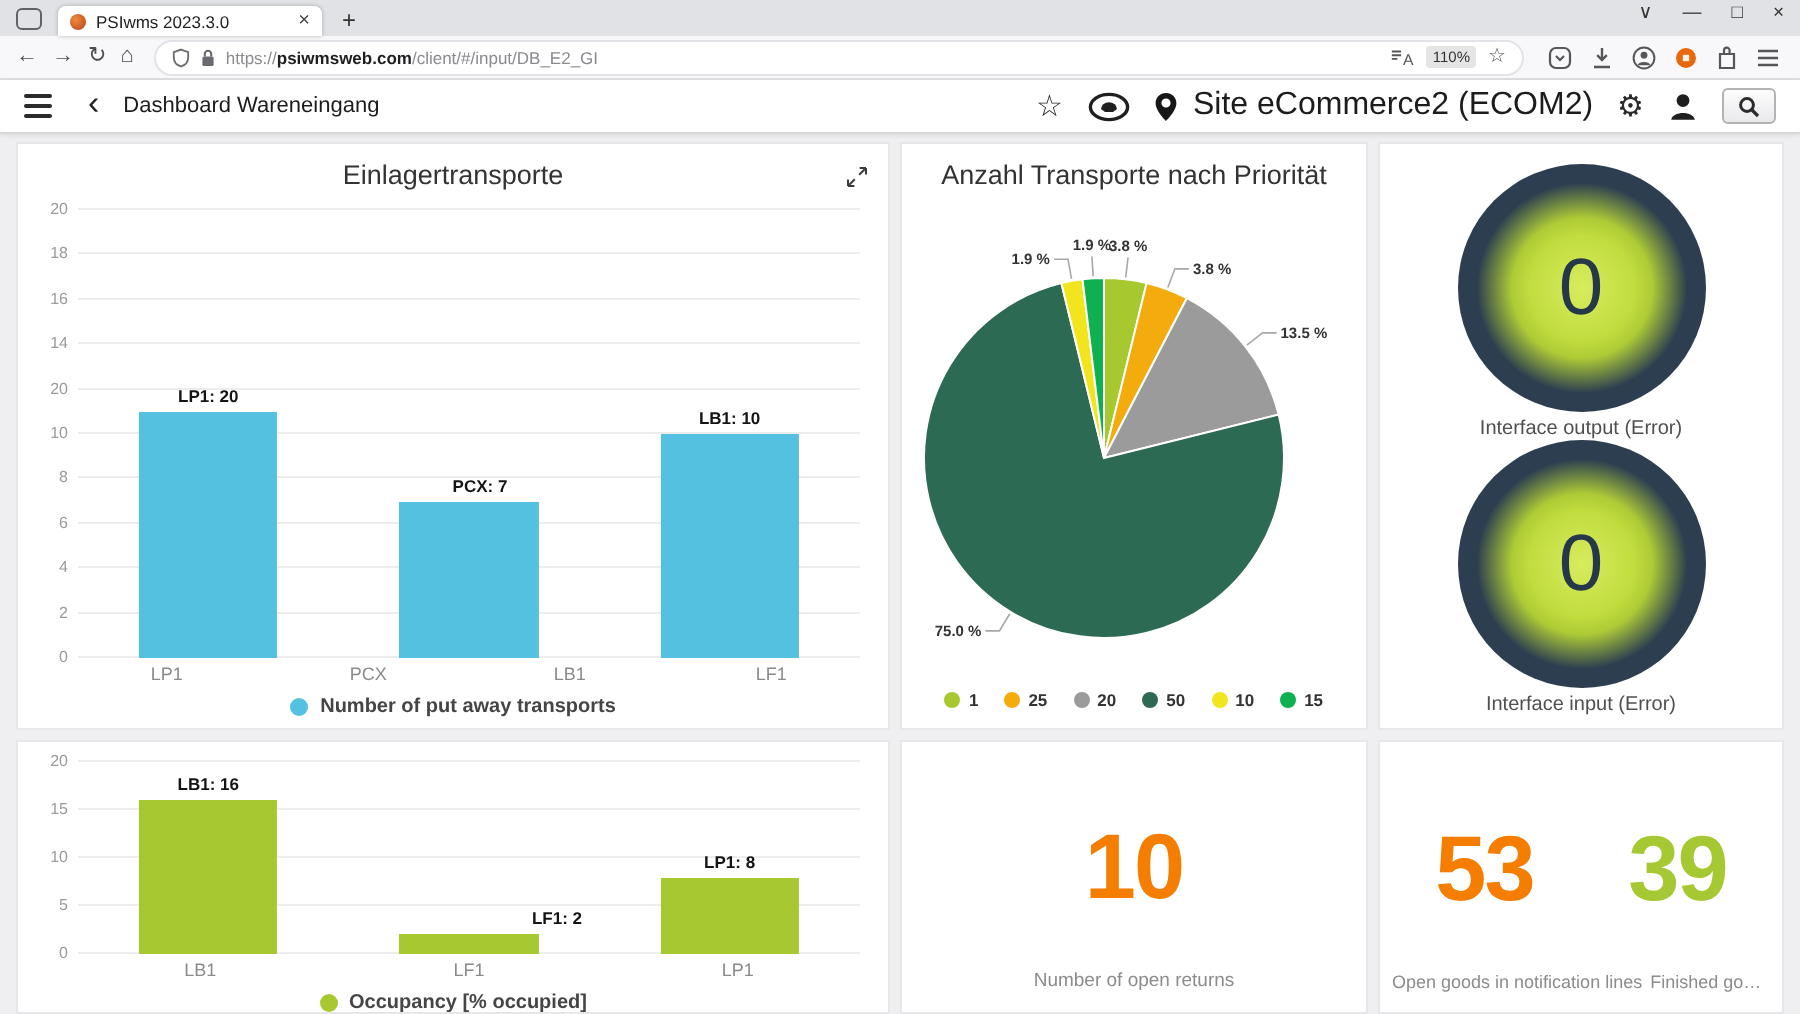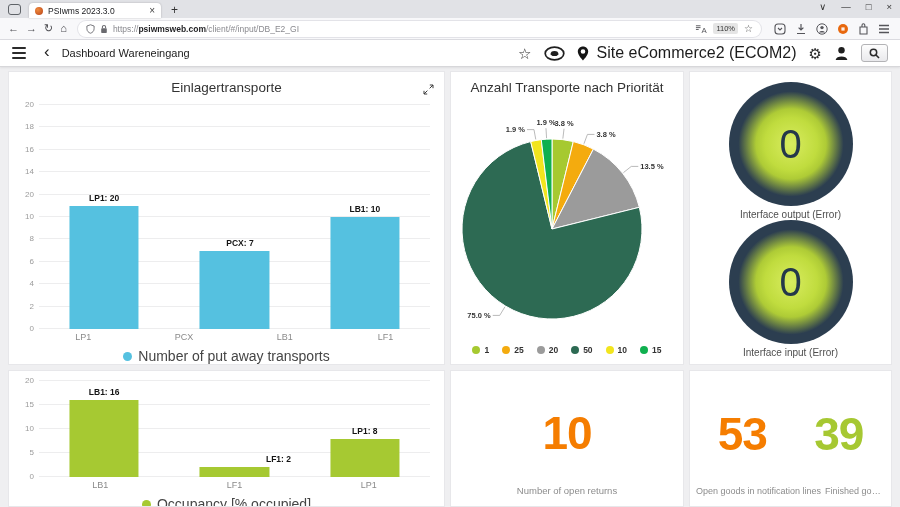--- a/index.html
+++ b/index.html
@@ -55,21 +55,21 @@
   .gridline { position:absolute; left:0; right:0; height:1px; background:#ededee; }
   .ytick { position:absolute; right:calc(100% + 5px); transform:translateY(4px); font-size:8px; color:#9b9b9b; }
   .bars { position:absolute; inset:0; display:flex; }
   .slot { flex:1; position:relative; height:100%; }
   .bar { position:absolute; bottom:0; left:50%; transform:translateX(-50%); width:53%; }
   .vlabel { position:absolute; left:50%; transform:translateX(-50%); white-space:nowrap;
     font-size:8.5px; font-weight:bold; color:#141414; }
   .xlabels { display:flex; margin:3px 14px 0 30px;gap:12px; }
   .xlabels div { flex:1; text-align:center; font-size:9px; color:#8a8a8a; }
   .legend { display:flex; justify-content:center; align-items:center; gap:6px; padding-top:6px;
-    font-size:14px; font-weight:normal; color:#454545; }
+    font-size:10px; font-weight:bold; color:#454545; }
   .dot { width:9px; height:9px; border-radius:50%; flex:none; }
 
   .pie-svg { display:block; margin:0 auto; }
   .pie-legend { display:flex; justify-content:center; align-items:center; gap:13px; padding-top:2px; }
   .pie-legend .item { display:flex; align-items:center; gap:4px; font-size:8.5px; font-weight:bold; color:#333; }
   .pie-legend .dot { width:8px; height:8px; }
 
   .gauges { display:flex; flex-direction:column; justify-content:space-between; align-items:center; padding:10px 0 8px; }
   .gauge { display:flex; flex-direction:column; align-items:center; }
   .gauge-circle { width:124px; height:124px; border-radius:50%;

